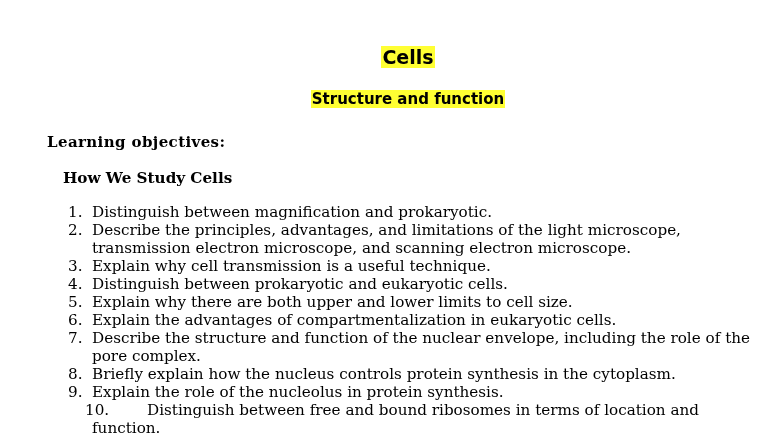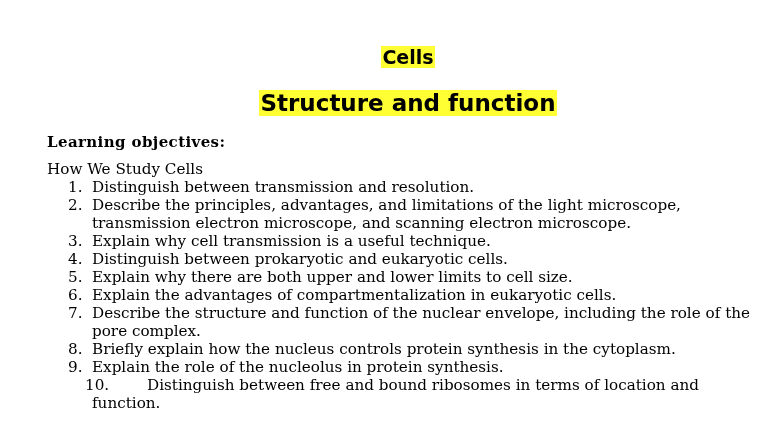--- a/index.html
+++ b/index.html
@@ -26,41 +26,41 @@
     .hl {
       font-family: "DejaVu Sans", sans-serif;
       font-weight: bold;
       background: #ffff33;
       padding: 0 1px;
       line-height: 1.15;
     }
     #title-1 { top: 47px; }
     #title-1 .hl { font-size: 19px; }
     #title-2 { top: 90px; }
-    #title-2 .hl { font-size: 23px; }
+    #title-2 .hl { font-size: 15px; }
 
     .body {
       position: absolute;
       left: 47px;
       top: 131px;
       width: 720px;
       font-family: "DejaVu Serif", serif;
       font-size: 15.2px;
       line-height: 18px;
     }
     .objectives-heading {
       font-weight: bold;
       font-size: 15px;
       letter-spacing: 0.4px;
       margin: 0 0 7px 0;
       line-height: 22px;
     }
     .section-heading {
-      font-weight: normal;
-      margin: 0;
+      font-weight: bold;
+      margin: 16px;
     }
     .item {
       position: relative;
       padding-left: 45px;
       margin: 0;
     }
     .item .num {
       position: absolute;
       left: 21px;
       top: 0;
@@ -82,21 +82,21 @@
     <span class="hl">Structure and function</span>
   </div>
 
   <div class="body">
     <div class="objectives-heading">Learning objectives:</div>
 
     <div class="section">
       <div class="section-heading">How We Study Cells</div>
       <div class="item">
         <span class="num">1.</span>
-        <span>Distinguish between transmission and resolution.</span>
+        <span>Distinguish between magnification and prokaryotic.</span>
       </div>
       <div class="item">
         <span class="num">2.</span>
         <span>Describe the principles, advantages, and limitations of the light microscope, transmission electron microscope, and scanning electron microscope.</span>
       </div>
       <div class="item">
         <span class="num">3.</span>
         <span>Explain why cell transmission is a useful technique.</span>
       </div>
     </div>

